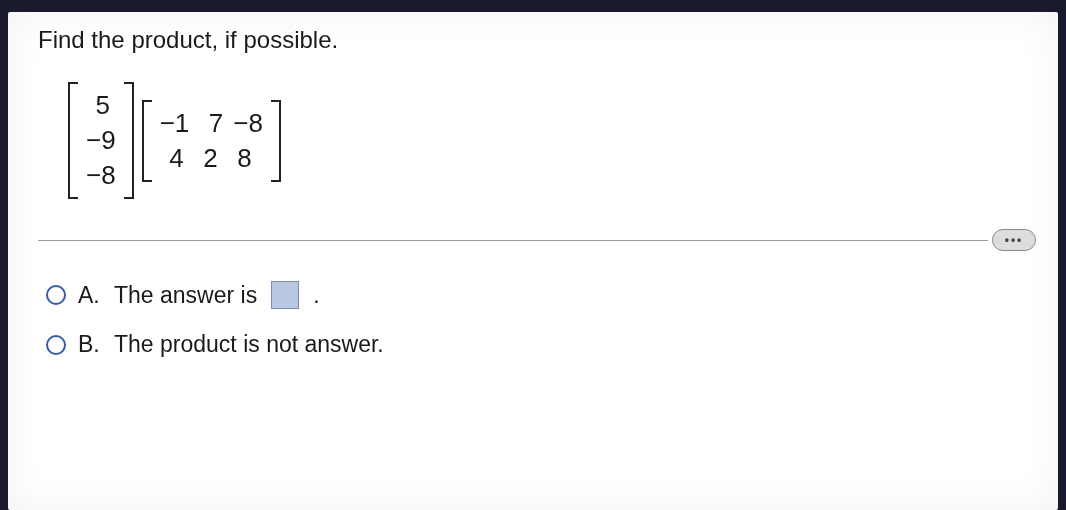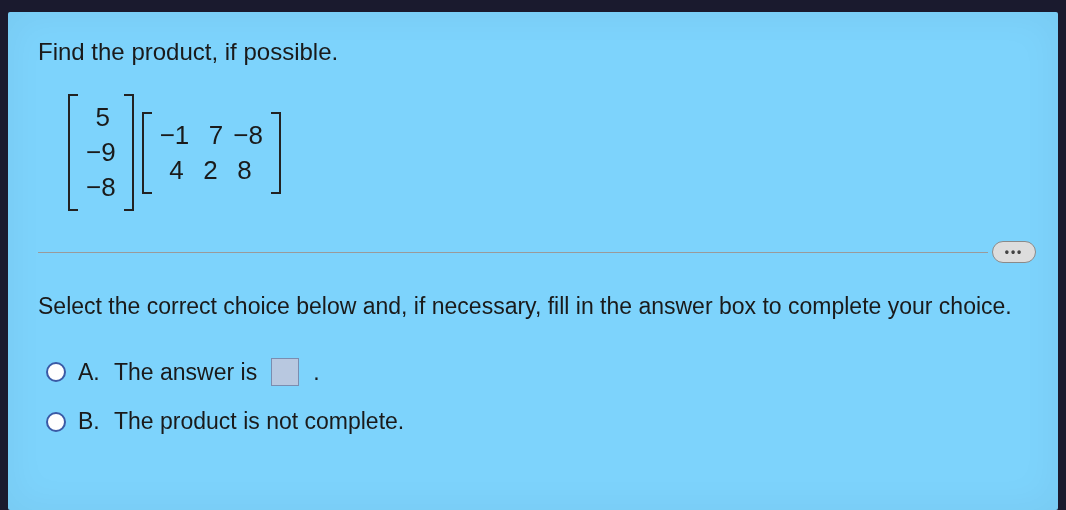--- a/index.html
+++ b/index.html
@@ -6,23 +6,23 @@
   body {
     margin: 0;
     padding: 0;
     background: #1a1a2e;
     font-family: Arial, Helvetica, sans-serif;
     width: 1066px;
     height: 510px;
     overflow: hidden;
   }
   .page {
-    background: #7dd3fc;
+    background: #ffffff;
     margin: 12px 8px 0 8px;
-    padding: 26px 22px 10px 30px;
+    padding: 14px 22px 10px 30px;
     height: 498px;
     position: relative;
     border-radius: 2px;
     box-shadow: inset 0 0 40px rgba(0,0,0,0.05);
   }
   .prompt {
     font-size: 24px;
     color: #1a1a1a;
     margin-bottom: 28px;
   }
@@ -158,29 +158,28 @@
     </div>
   </div>
 
   <div class="hr-wrap">
     <div class="hr-line"></div>
     <div class="more-btn">
       <span>•••</span>
     </div>
   </div>
 
-  <div class="instruction">Select the correct choice below and, if necessary, fill in the answer box to complete your choice.</div>
 
   <div class="choice">
     <span class="radio"></span>
     <span class="choice-letter">A.</span>
     <span>The answer is</span>
     <span class="answer-box"></span>
     <span>.</span>
   </div>
 
   <div class="choice">
     <span class="radio"></span>
     <span class="choice-letter">B.</span>
-    <span>The product is not complete.</span>
+    <span>The product is not answer.</span>
   </div>
 
 </div>
 
 </body></html>

